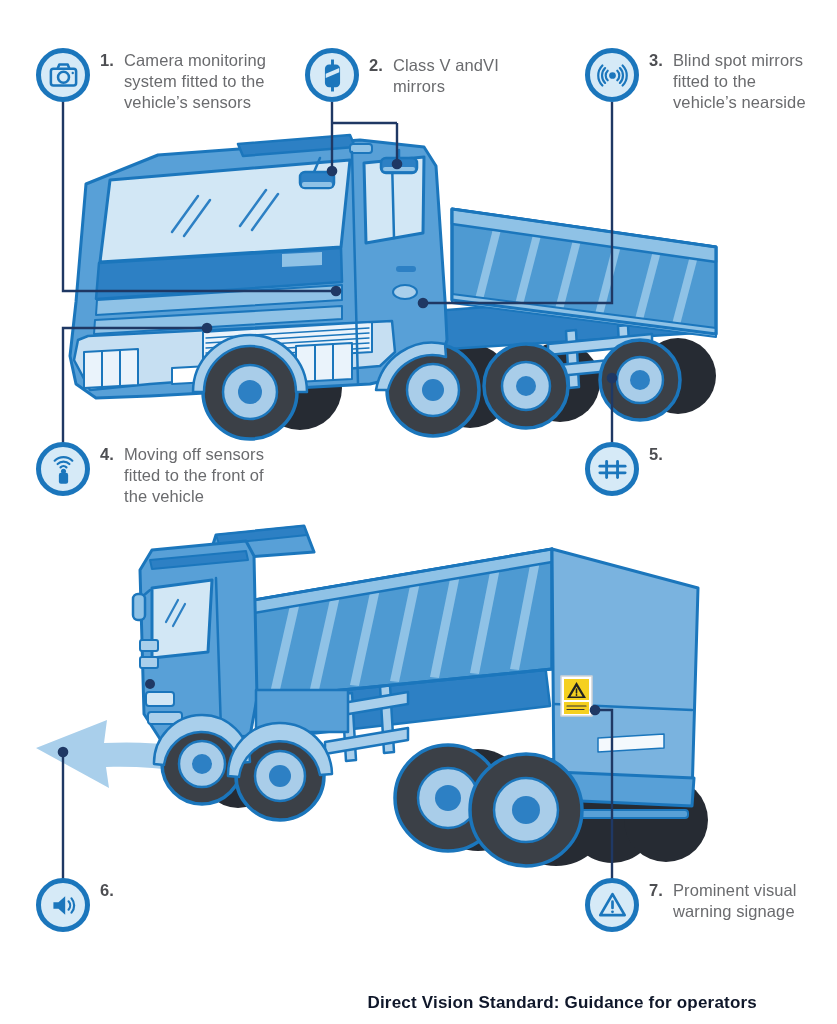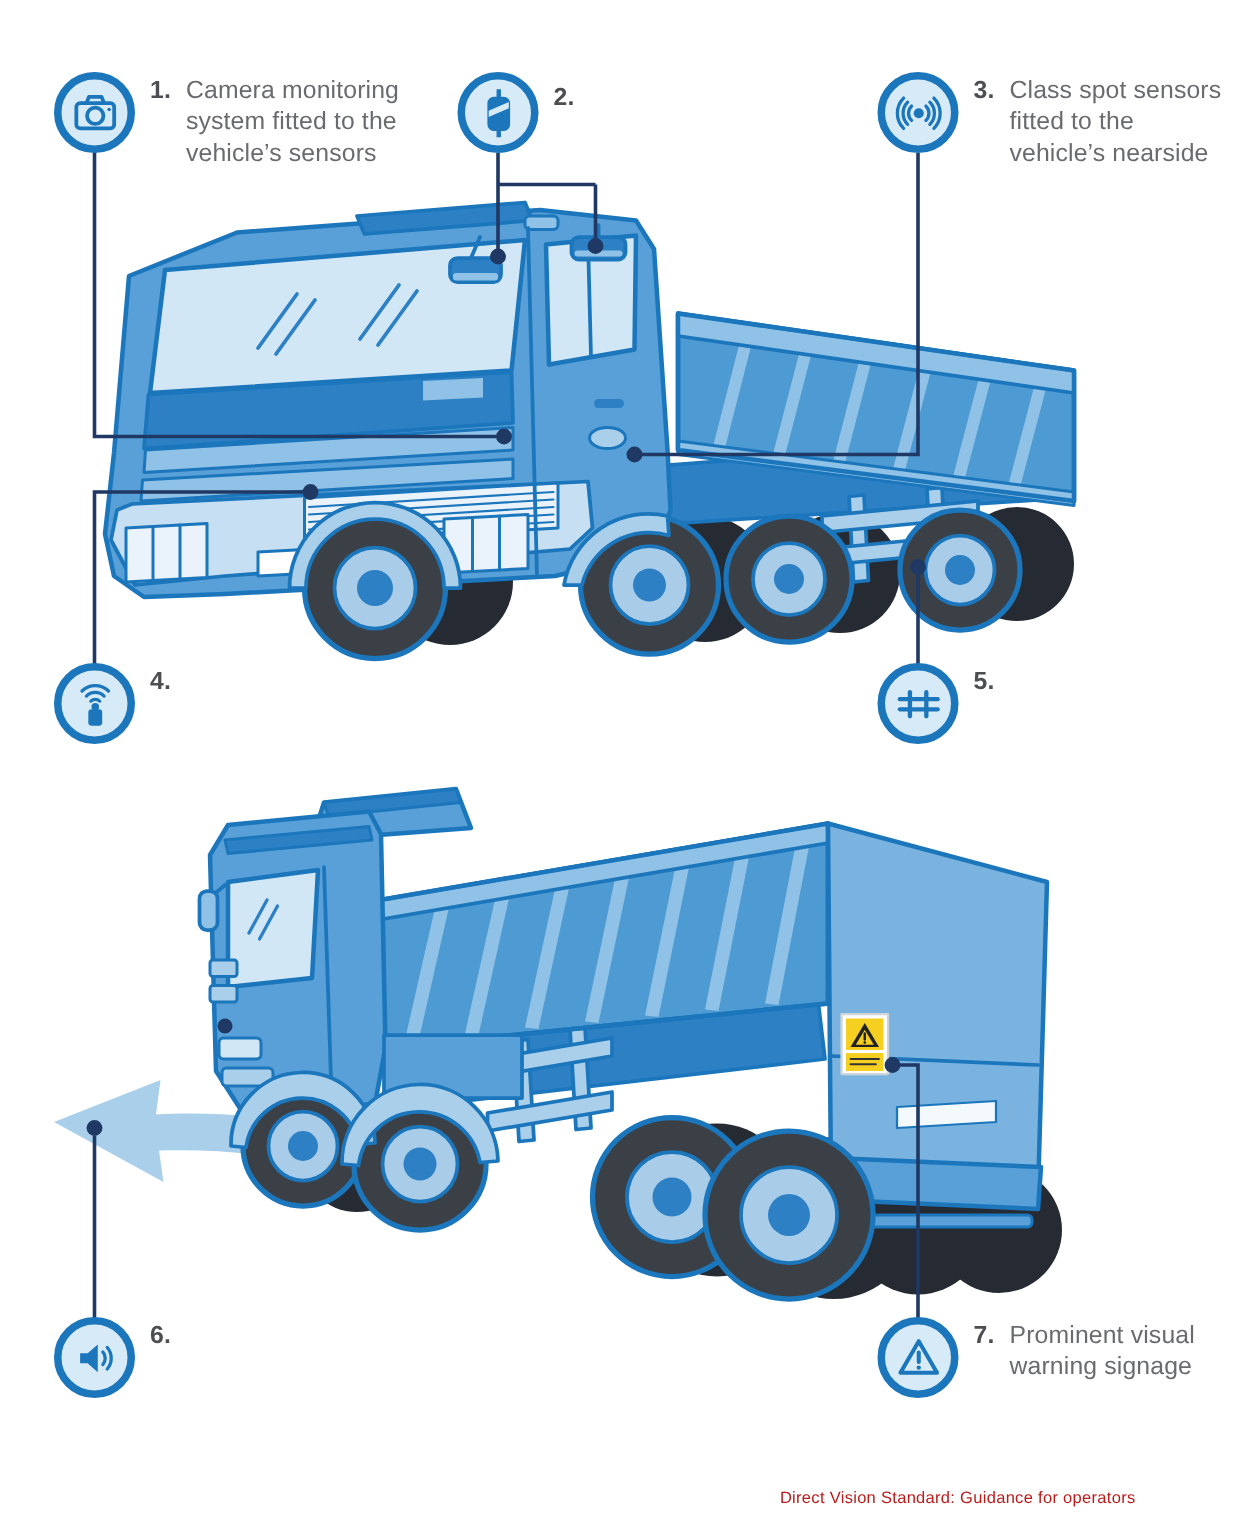--- a/index.html
+++ b/index.html
@@ -7,21 +7,21 @@
           font-family:"Liberation Sans",sans-serif;}
   svg.scene,svg.overlay{position:absolute;left:0;top:0;}
   .callout{position:absolute;display:flex;gap:10px;align-items:flex-start;}
   .badge{flex:none;width:54px;height:54px;box-sizing:border-box;border:5px solid #1b76bc;
          border-radius:50%;background:#d6eaf7;display:flex;align-items:center;justify-content:center;}
   .badge svg{width:37px;height:37px;display:block;}
   .ctext{display:flex;padding-top:2px;font-size:16.5px;line-height:21px;color:#6a6b6e;letter-spacing:.1px;}
   .ctext .num{font-weight:bold;color:#4d4e52;width:24px;flex:none;}
   .ctext .body{white-space:pre-line;}
   .callout.pad2 .ctext{padding-top:7px;}
-  .footer{position:absolute;right:80px;top:993px;font-size:11px;color:#b91c1c;letter-spacing:.2px;}
+  .footer{position:absolute;right:80px;top:993px;font-size:17px;color:#0f172a;letter-spacing:.2px;font-weight:bold;}
 </style>
 </head>
 <body>
 
 <div class="canvas">
 
   <svg class="scene" width="837" height="1024" viewBox="0 0 837 1024">
 
     <g stroke-linejoin="round" stroke-linecap="round">
 
@@ -276,55 +276,60 @@
     <div class="badge">
       <svg viewBox="0 0 44 44">
         <line x1="22" y1="3" x2="22" y2="10" stroke="#1b76bc" stroke-width="3.5"></line>
         <line x1="22" y1="35" x2="22" y2="41" stroke="#1b76bc" stroke-width="3.5"></line>
         <rect x="13" y="9" width="18" height="27" rx="5" fill="#1b76bc"></rect>
         <polygon points="14,20 30,13 30,18 14,25" fill="#d6eaf7"></polygon>
       </svg>
     </div>
     <div class="ctext">
       <span class="num">2.</span>
+      <span class="body">Class V andVI
+mirrors</span>
     </div>
   </div>
 
   <div class="callout" style="left:585px;top:48px;">
     <div class="badge">
       <svg viewBox="0 0 44 44" fill="none" stroke="#1b76bc" stroke-width="2.6" stroke-linecap="round">
         <circle cx="22" cy="22" r="4" fill="#1b76bc" stroke="none"></circle>
         <path d="M16.3,16.3 A8,8 0 0 0 16.3,27.7"></path>
         <path d="M13.2,13.2 A12.5,12.5 0 0 0 13.2,30.8"></path>
         <path d="M10,10 A17,17 0 0 0 10,34"></path>
         <path d="M27.7,16.3 A8,8 0 0 1 27.7,27.7"></path>
         <path d="M30.8,13.2 A12.5,12.5 0 0 1 30.8,30.8"></path>
         <path d="M34,10 A17,17 0 0 1 34,34"></path>
       </svg>
     </div>
     <div class="ctext">
       <span class="num">3.</span>
-      <span class="body">Class spot sensors
+      <span class="body">Blind spot mirrors
 fitted to the
 vehicle’s nearside</span>
     </div>
   </div>
 
   <div class="callout" style="left:36px;top:442px;">
     <div class="badge">
       <svg viewBox="0 0 44 44" fill="none" stroke="#1b76bc" stroke-width="2.6" stroke-linecap="round">
         <path d="M18.5,19.5 A5,5 0 0 1 25.5,19.5"></path>
         <path d="M15,15.5 A10,10 0 0 1 29,15.5"></path>
         <path d="M11.5,11.5 A15,15 0 0 1 32.5,11.5"></path>
         <circle cx="22" cy="24" r="3" fill="#1b76bc" stroke="none"></circle>
         <rect x="16.5" y="26" width="11" height="13" rx="2.5" fill="#1b76bc" stroke="none"></rect>
       </svg>
     </div>
     <div class="ctext">
       <span class="num">4.</span>
+      <span class="body">Moving off sensors
+fitted to the front of
+the vehicle</span>
     </div>
   </div>
 
   <div class="callout" style="left:585px;top:442px;">
     <div class="badge">
       <svg viewBox="0 0 44 44" fill="none" stroke="#1b76bc" stroke-width="3.4" stroke-linecap="round">
         <line x1="7" y1="18" x2="37" y2="18"></line>
         <line x1="7" y1="26" x2="37" y2="26"></line>
         <line x1="15" y1="12.5" x2="15" y2="31.5"></line>
         <line x1="28" y1="12.5" x2="28" y2="31.5"></line>

